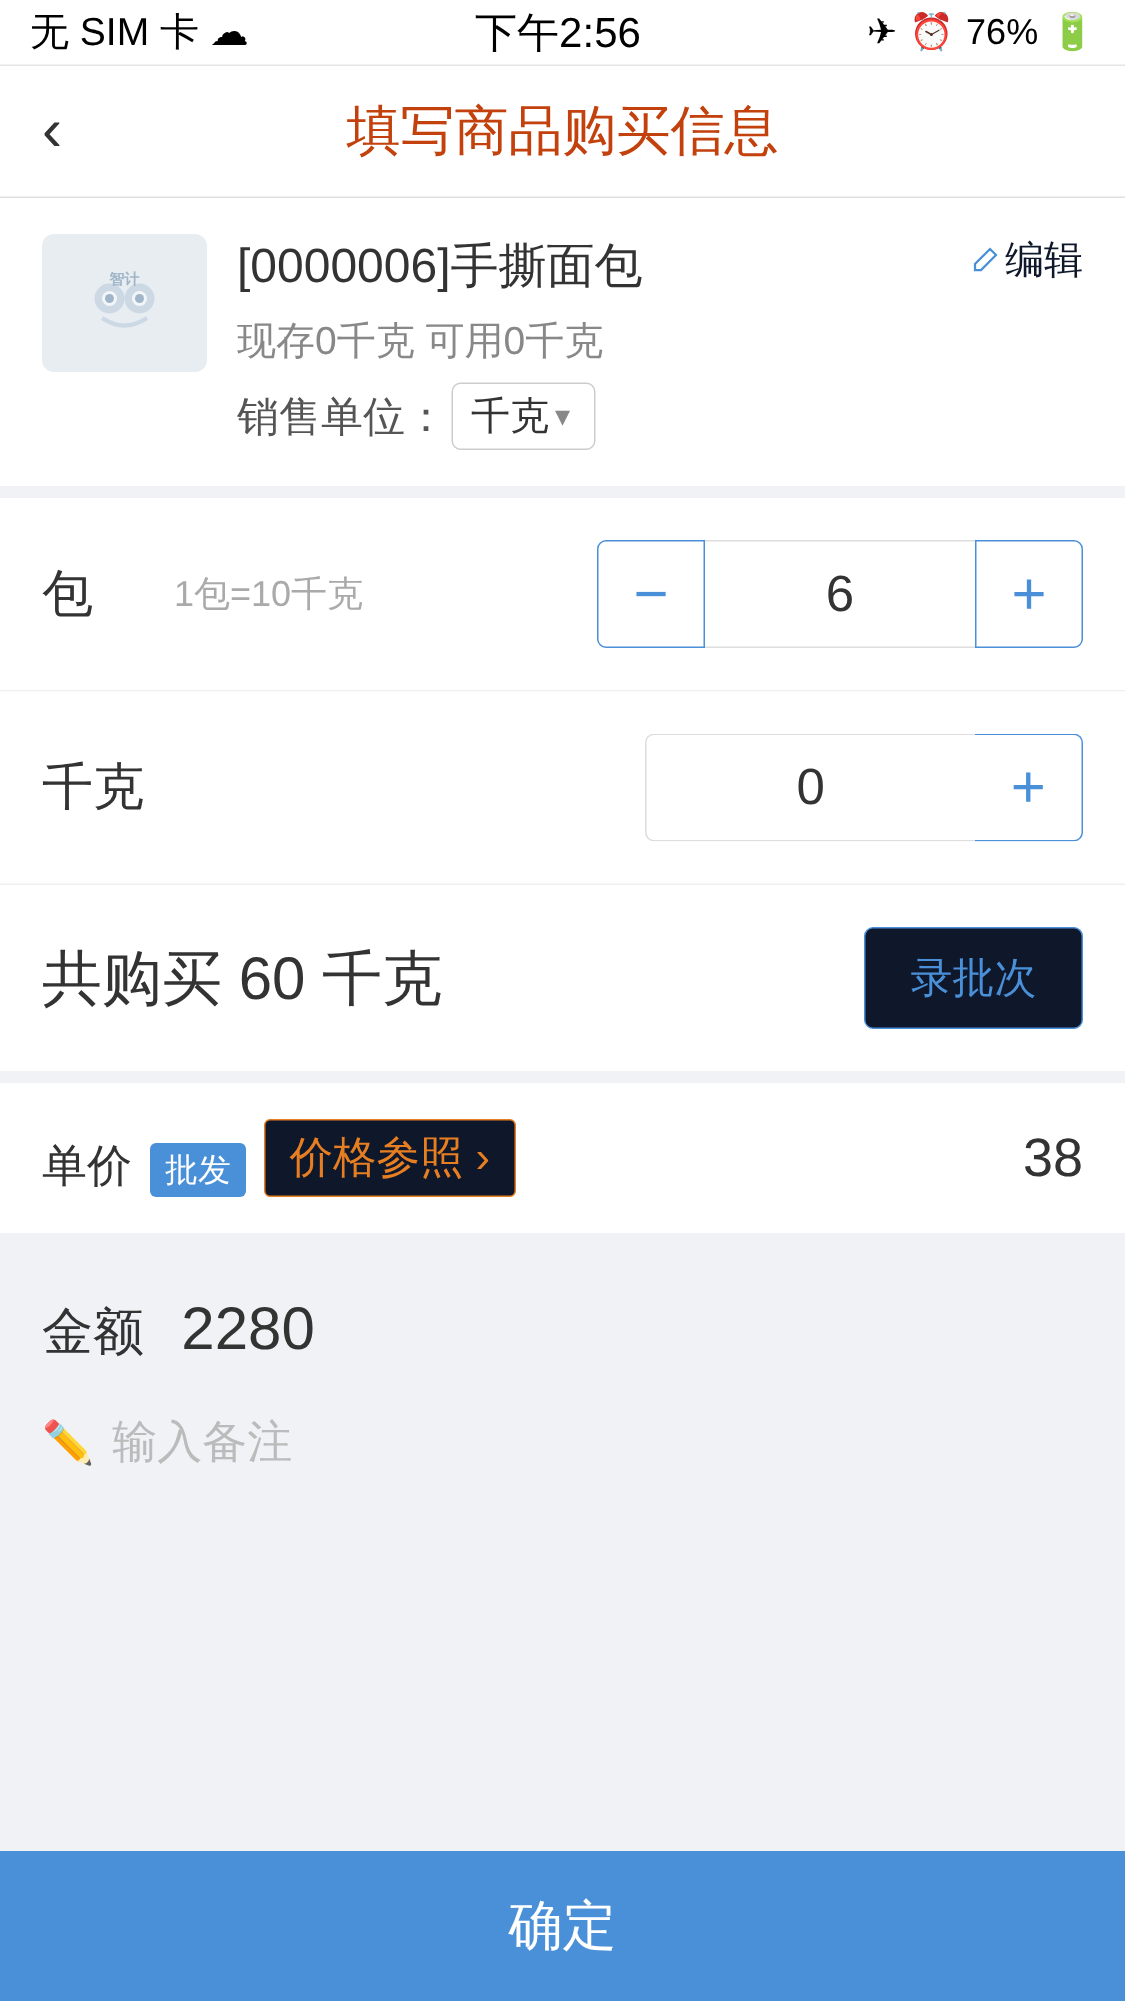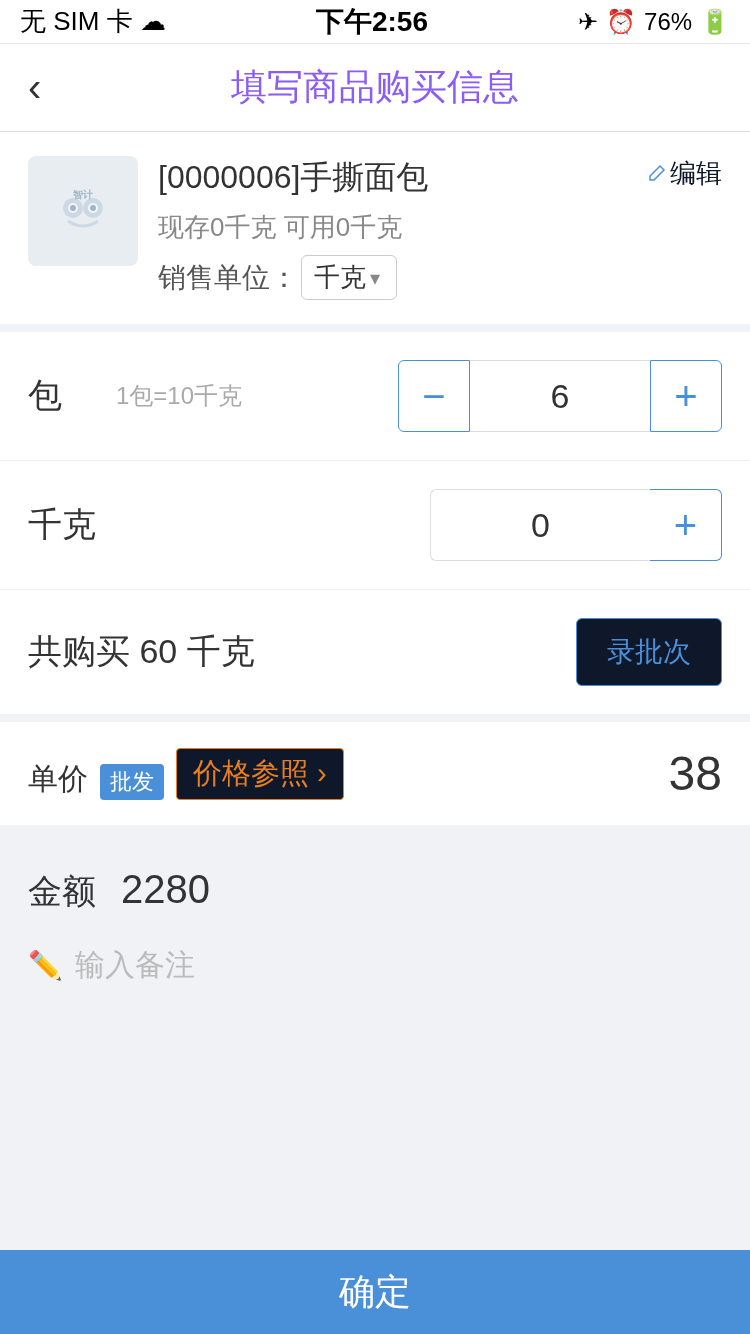--- a/index.html
+++ b/index.html
@@ -26,21 +26,21 @@
       border-bottom: 1px solid #e5e5e5;
     }
     .status-left {
       display: flex;
       align-items: center;
       gap: 8px;
       font-size: 26px;
     }
     .status-center {
       font-size: 28px;
-      font-weight: 700;
+      font-weight: 400;
     }
     .status-right {
       display: flex;
       align-items: center;
       gap: 8px;
       font-size: 24px;
     }
 
     
     .nav-bar {
@@ -56,35 +56,35 @@
     .nav-back {
       position: absolute;
       left: 28px;
       font-size: 40px;
       color: #333;
       cursor: pointer;
     }
     .nav-title {
       font-size: 36px;
       font-weight: 500;
-      color: #8b5cf6;
+      color: #c2410c;
     }
 
     
     .product-card {
       background: #fff;
       padding: 24px 28px;
       display: flex;
       align-items: flex-start;
       gap: 20px;
       border-bottom: 8px solid #f0f2f5;
     }
     .product-thumb {
       width: 110px;
-      height: 110px;
+      height: 92px;
       background: #e8edf2;
       border-radius: 8px;
       display: flex;
       align-items: center;
       justify-content: center;
       flex-shrink: 0;
     }
     .product-thumb svg {
       width: 60px;
       height: 50px;
@@ -202,21 +202,21 @@
     
     .summary-row {
       display: flex;
       align-items: center;
       justify-content: space-between;
       padding: 28px 28px;
       background: #fff;
       border-bottom: 8px solid #f0f2f5;
     }
     .summary-text {
-      font-size: 34px;
+      font-size: 40px;
       color: #333;
     }
     .batch-btn {
       border: 1px solid #4a90d9;
       color: #4a90d9;
       background: #0f172a;
       padding: 14px 30px;
       font-size: 28px;
       border-radius: 6px;
       cursor: pointer;
@@ -253,21 +253,21 @@
       background: #0f172a;
       padding: 5px 16px;
       font-size: 29px;
       border-radius: 4px;
       cursor: pointer;
       display: flex;
       align-items: center;
       gap: 4px;
     }
     .price-value {
-      font-size: 48px;
+      font-size: 36px;
       color: #333;
       font-weight: 500;
     }
 
     
     .amount-section {
       background: #f0f2f5;
       padding: 24px 28px 0 28px;
     }
     .amount-row {
@@ -298,21 +298,21 @@
       font-size: 30px;
       color: #bbb;
     }
 
     
     .confirm-bar {
       position: fixed;
       bottom: 0;
       left: 0;
       width: 750px;
-      height: 84px;
+      height: 100px;
       background: #4a90d9;
       display: flex;
       align-items: center;
       justify-content: center;
       cursor: pointer;
     }
     .confirm-text {
       color: #fff;
       font-size: 36px;
       font-weight: 500;

